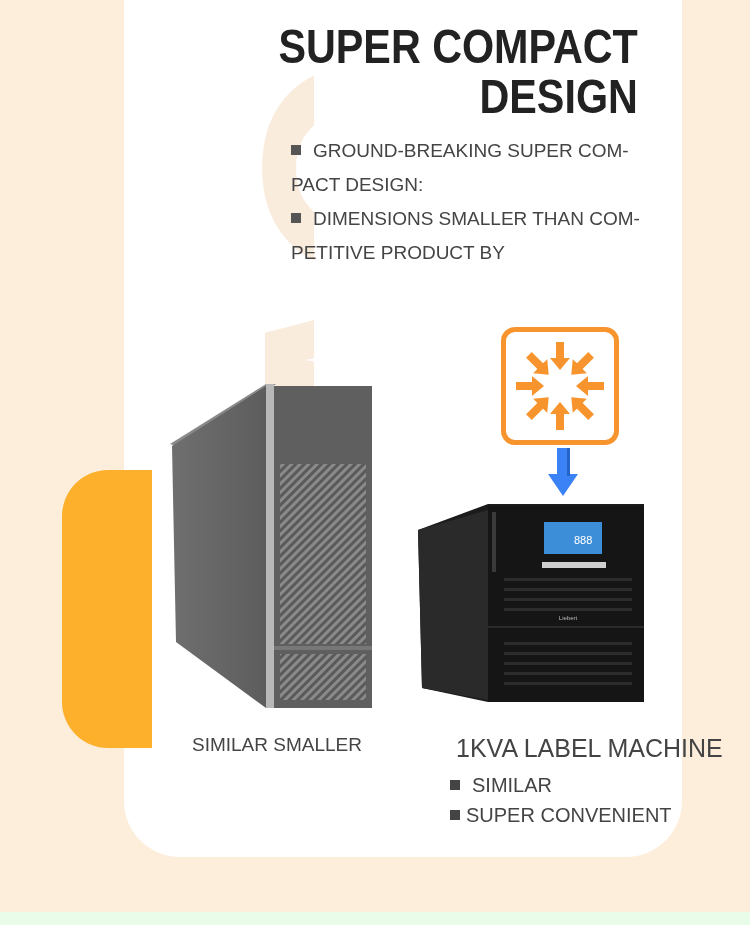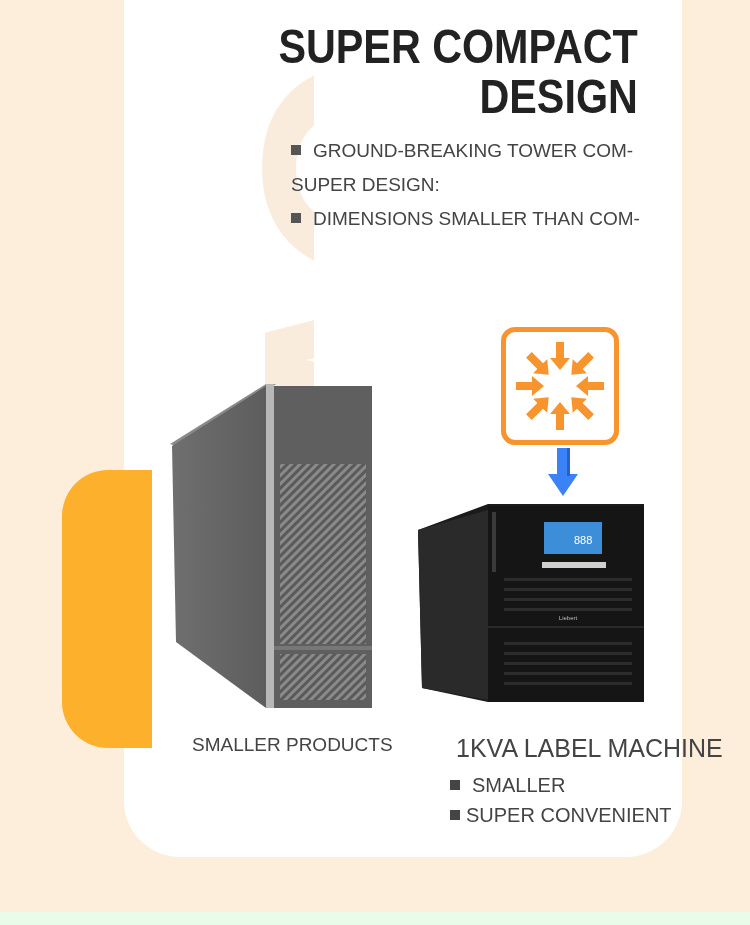--- a/index.html
+++ b/index.html
@@ -65,26 +65,27 @@
 </div>
 <div class="bottom-strip"></div>
 
 <div class="title">
   <div>SUPER COMPACT</div>
   <div>DESIGN</div>
 </div>
 
 <div class="bullets">
   <div>
-    <span class="sq"></span><span>GROUND-BREAKING TOWER COM-</span>
+    <span class="sq"></span><span>GROUND-BREAKING SUPER COM-</span>
   </div>
-  <div>SUPER DESIGN:</div>
+  <div>PACT DESIGN:</div>
   <div>
     <span class="sq"></span><span>DIMENSIONS SMALLER THAN COM-</span>
   </div>
+  <div>PETITIVE PRODUCT BY</div>
 </div>
 
 <div class="icon-box">
   <svg width="108" height="108" viewBox="0 0 108 108">
     <g fill="#F7942E">
 
       <polygon points="50,10 58,10 58,26 64,26 54,38 44,26 50,26"></polygon>
 
       <polygon points="50,98 58,98 58,82 64,82 54,70 44,82 50,82"></polygon>
 
@@ -155,21 +156,21 @@
       <rect x="88" y="150" width="128" height="3"></rect>
       <rect x="88" y="160" width="128" height="3"></rect>
       <rect x="88" y="170" width="128" height="3"></rect>
       <rect x="88" y="180" width="128" height="3"></rect>
     </g>
     <rect x="72" y="124" width="156" height="2" fill="#2a2a2a"></rect>
     <text x="152" y="118" font-family="Liberation Sans, sans-serif" font-size="6" fill="#bbbbbb" text-anchor="middle">Liebert</text>
   </svg>
 </div>
 
-<div class="label label-similar">SMALLER PRODUCTS</div>
+<div class="label label-similar">SIMILAR SMALLER</div>
 <div class="label label-1kva">1KVA LABEL MACHINE</div>
 
 <div class="feat feat-1">
-  <span class="sq"></span><span>SMALLER</span>
+  <span class="sq"></span><span>SIMILAR</span>
 </div>
 <div class="feat feat-2">
   <span class="sq"></span><span>SUPER CONVENIENT</span>
 </div>
 
 </body></html>

